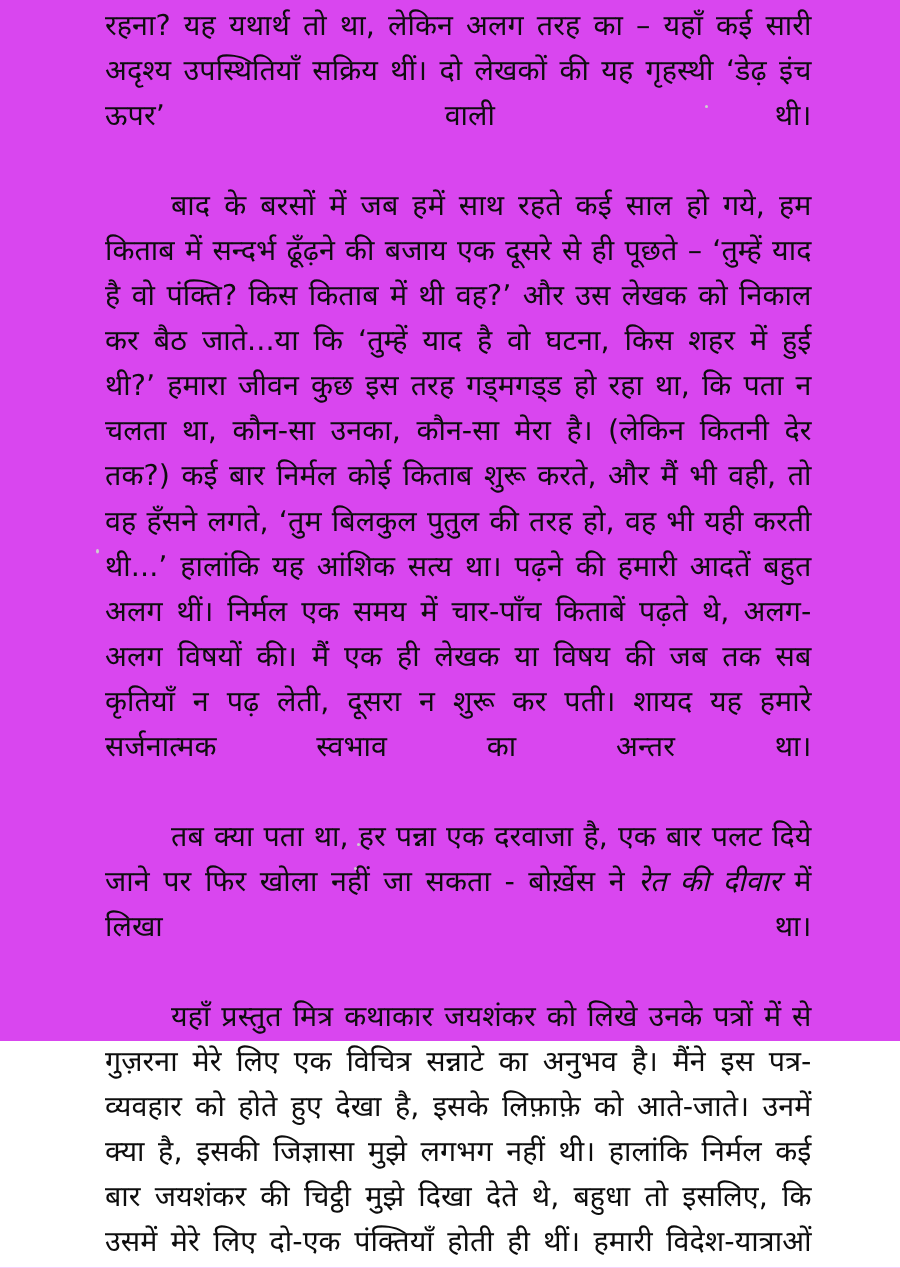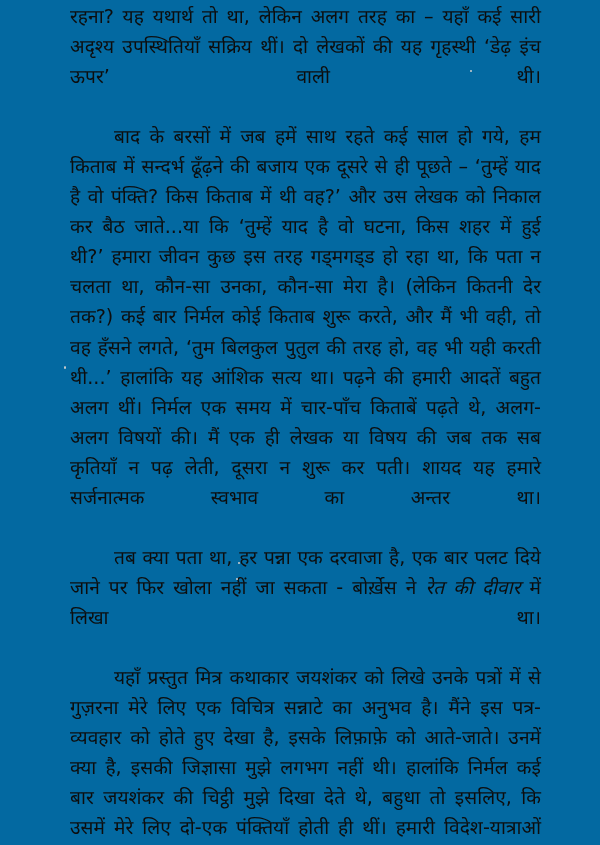--- a/index.html
+++ b/index.html
@@ -11,22 +11,22 @@
   body {
     width: 600px;
     height: 845px;
     overflow: hidden;
     font-family: "DejaVu Sans", "Liberation Sans", sans-serif;
   }
 
   #page {
     position: relative;
     width: 600px;
-    height: 845px;
-    background: #0369a1;
+    height: 694px;
+    background: #d946ef;
     box-sizing: border-box;
   }
 
   
   #text-column {
     position: absolute;
     left: 70px;
     top: 2px;
     width: 471px;
     color: #0d0d0d;

